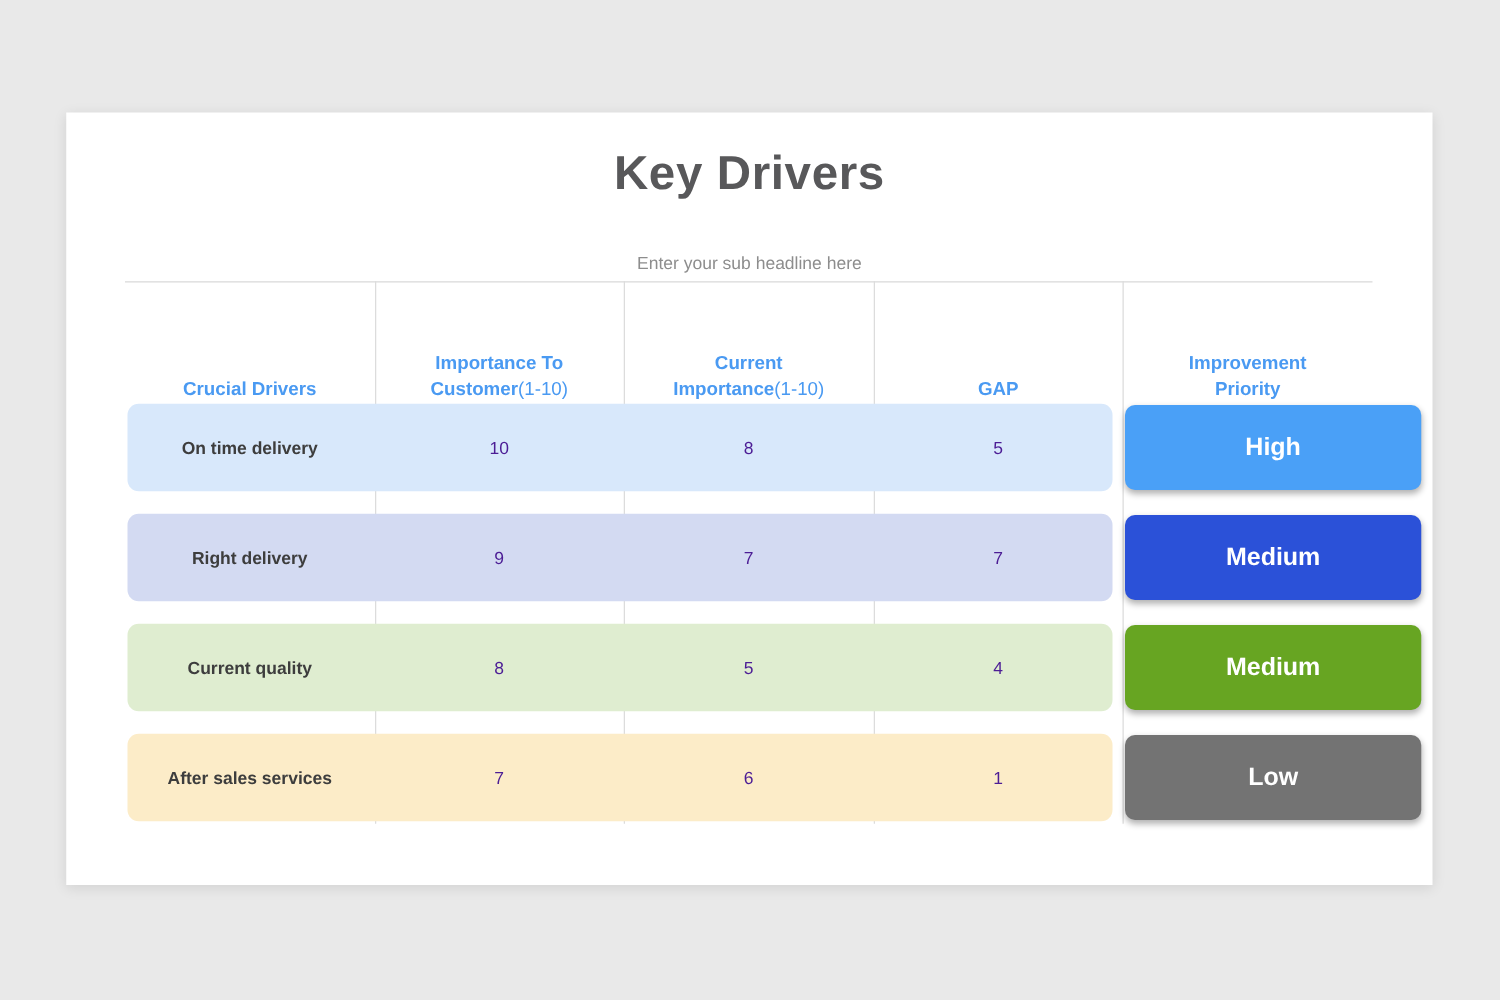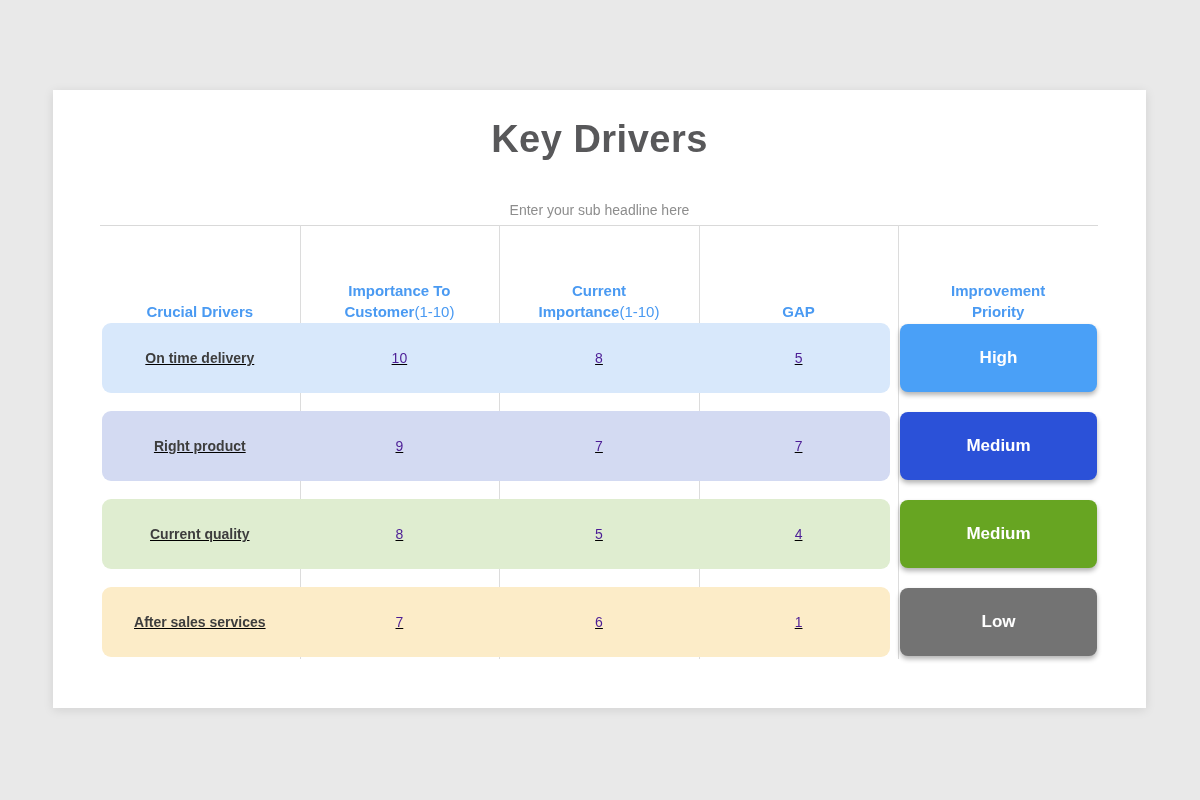--- a/index.html
+++ b/index.html
@@ -37,37 +37,37 @@
     position:absolute; top:1px; left:0; width:998px; height:97px;
     display:flex;
     align-items:flex-end;
   }
   .hcell {
     flex:1; display:flex; align-items:center; justify-content:center;
     text-align:center; font-size:15px; font-weight:bold; line-height:1.45;
     padding:0 25px;
   }
   .hcell .hdr-suffix { font-weight:normal; margin-left:0; }
-  .rows-area { position:absolute; top:98px; left:0; width:998px;text-decoration:underline; }
+  .rows-area { position:absolute; top:98px; left:0; width:998px; }
   .row { position:relative; height:70px; margin-bottom:18px; display:flex; }
   .row-bar {
     position:absolute; left:2px; top:0; width:788px; height:70px;
     border-radius:9px;
   }
   .cell {
     position:relative; width:199.6px; height:70px;
     display:flex; align-items:center; justify-content:center;
     font-size:14px; color:#4c1d95;
   }
   .cell.label { font-weight:bold; color:#3d3d3d; font-size:14px; }
   .priority-btn {
-    position:absolute; left:800px; top:1px; width:197px; height:68px;
+    position:absolute; left:800px; top:1px; width:237px; height:68px;
     border-radius:8px; border:none; cursor:pointer;
     display:flex; align-items:center; justify-content:center;
-    color:#ffffff; font-weight:bold; font-size:17px;
+    color:#ffffff; font-weight:bold; font-size:20px;
     font-family:"Liberation Sans", sans-serif;
     box-shadow:0 3px 5px rgba(0,0,0,0.30);
   }
 </style>
 </head>
 <body>
 
 <div class="slide-card">
   <div class="slide-title" style="color: rgb(88, 88, 90);">Key Drivers</div>
   <div class="slide-subtitle" style="color: rgb(141, 141, 141); margin-top: 41px;">Enter your sub headline here</div>
@@ -103,21 +103,21 @@
         <div class="row-bar" style="background-color: rgb(216, 232, 251);"></div>
         <div class="cell label">On time delivery</div>
         <div class="cell">10</div>
         <div class="cell">8</div>
         <div class="cell">5</div>
         <button class="priority-btn" style="background-color: rgb(74, 160, 247);">High</button>
       </div>
 
       <div class="row">
         <div class="row-bar" style="background-color: rgb(211, 218, 242);"></div>
-        <div class="cell label">Right product</div>
+        <div class="cell label">Right delivery</div>
         <div class="cell">9</div>
         <div class="cell">7</div>
         <div class="cell">7</div>
         <button class="priority-btn" style="background-color: rgb(43, 81, 216);">Medium</button>
       </div>
 
       <div class="row">
         <div class="row-bar" style="background-color: rgb(223, 237, 208);"></div>
         <div class="cell label">Current quality</div>
         <div class="cell">8</div>

